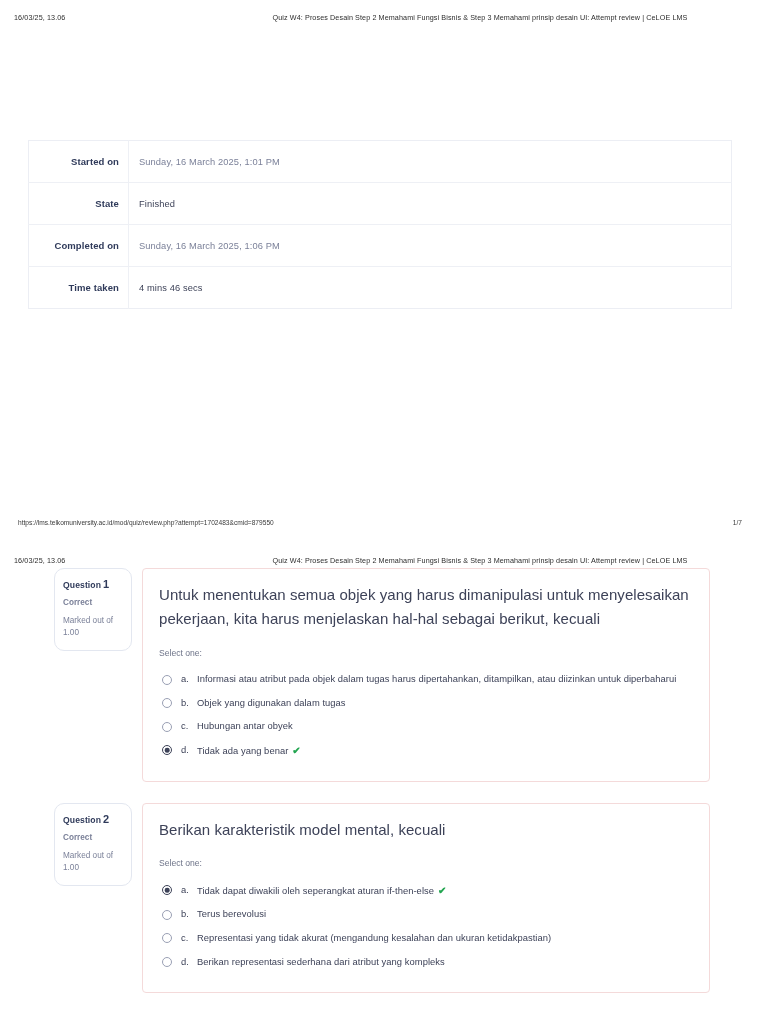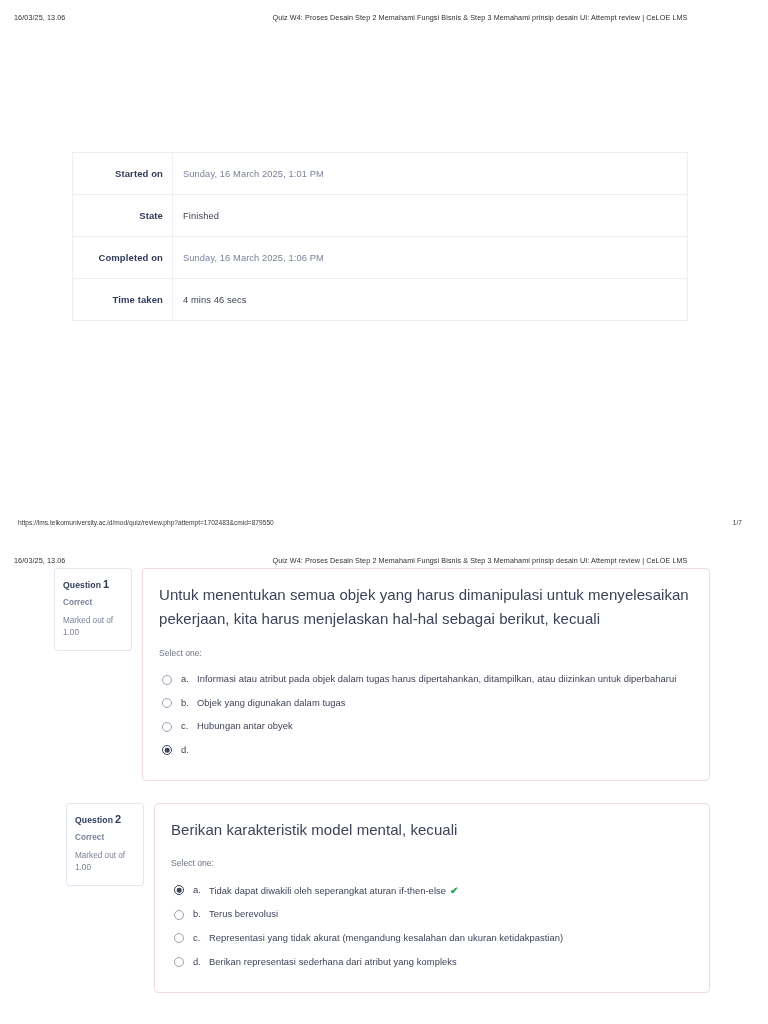--- a/index.html
+++ b/index.html
@@ -37,22 +37,21 @@
     justify-content: space-between;
     align-items: baseline;
     font-size: 6.6px;
     color: #3a3a3a;
     padding: 0 18px;
     white-space: nowrap;
   }
 
   
   .summary-wrap {
-    padding: 0 72px;
-    margin-top: 12px;
+    padding: 0 28px;
   }
   .summary-table {
     width: 100%;
     border-collapse: collapse;
     border: 1px solid #eceef4;
     border-radius: 2px;
     background: #fff;
   }
   .summary-table tr { border-bottom: 1px solid #eef0f5; }
   .summary-table tr:last-child { border-bottom: none; }
@@ -83,21 +82,21 @@
     display: flex;
     align-items: flex-start;
     padding: 0 50px 0 54px;
     gap: 10px;
   }
 
   .q-info {
     width: 78px;
     flex: none;
     border: 1px solid #e3e7f0;
-    border-radius: 3px;
+    border-radius: 10px;
     background: #fff;
     padding: 9px 8px 11px 8px;
   }
   .q-info-title {
     font-size: 8.6px;
     font-weight: bold;
     color: #2f3a5a;
     margin-bottom: 8px;
     letter-spacing: .1px;
   }
@@ -271,27 +270,28 @@
 
         <li class="answer">
           <span class="radio"></span>
           <span class="ans-letter">c.</span>
           <span class="ans-text">Hubungan antar obyek</span>
         </li>
 
         <li class="answer">
           <span class="radio checked"></span>
           <span class="ans-letter">d.</span>
+          <span class="ans-text"><span>Tidak ada yang benar</span><span class="tick">✔</span></span>
         </li>
 
       </ul>
     </div>
   </div>
 
-  <div class="abs question-block" style="top:803px; pointer-events:auto;margin-left:12px;">
+  <div class="abs question-block" style="top:803px; pointer-events:auto;">
 
     <div class="q-info">
       <div class="q-info-title">
         <span>Question</span><span class="qnum">2</span>
       </div>
       <div class="q-info-state">Correct</div>
       <div class="q-info-marks">Marked out of 1.00</div>
     </div>
 
     <div class="q-card">

